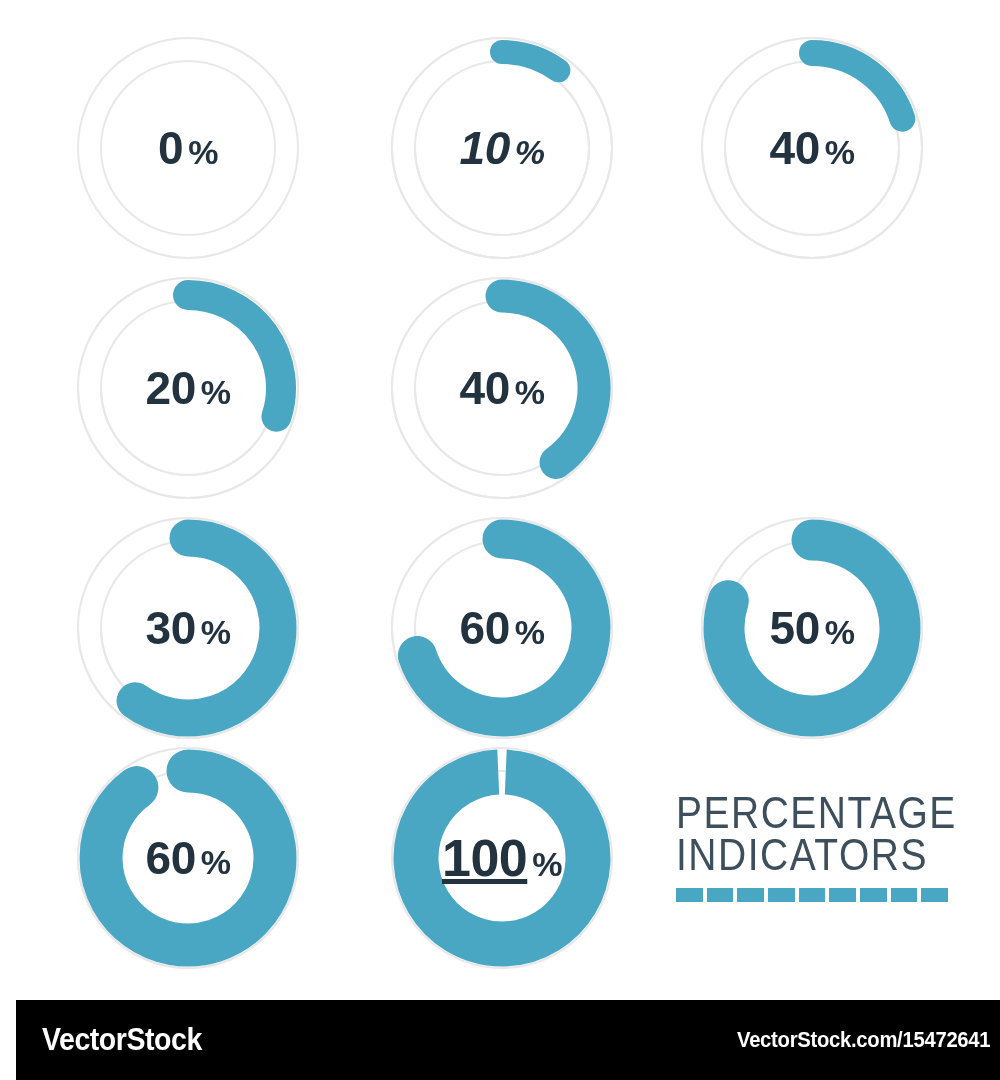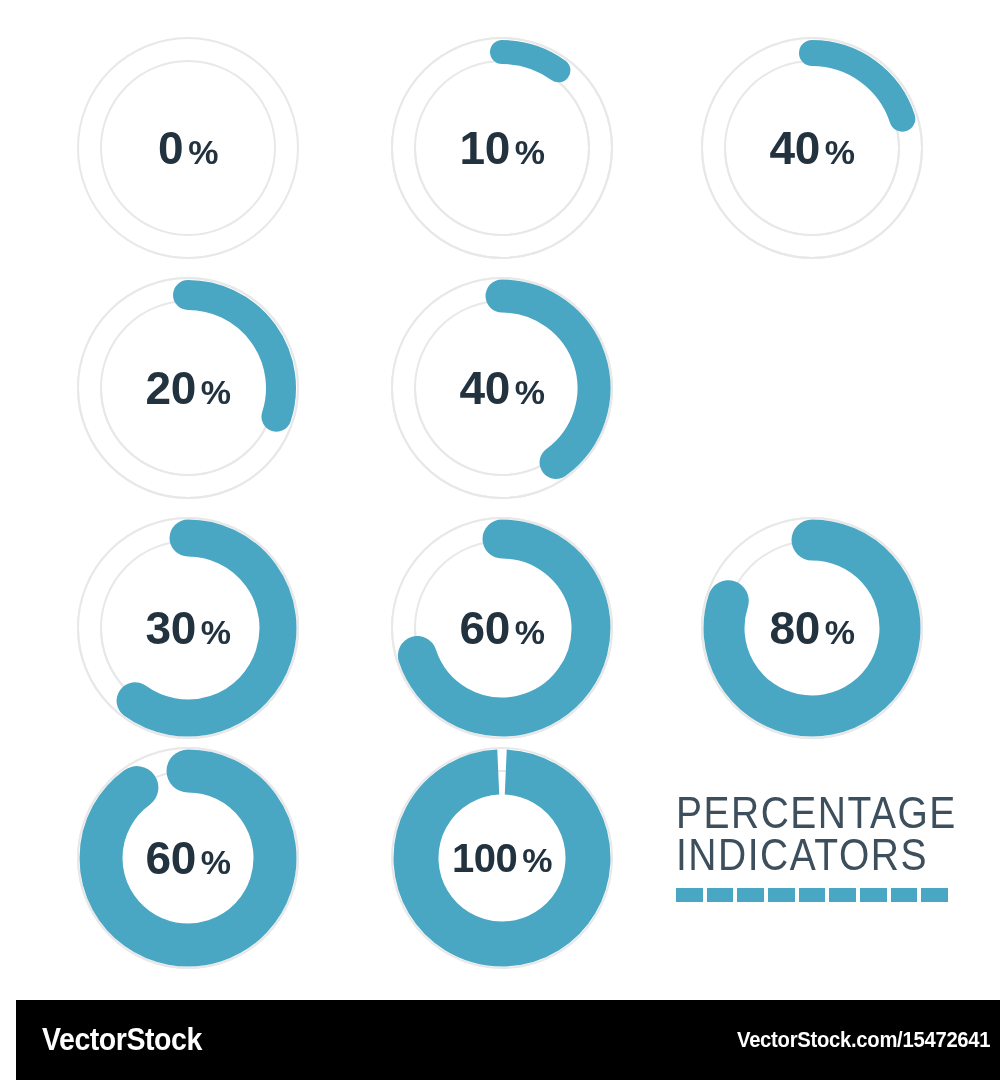--- a/index.html
+++ b/index.html
@@ -31,21 +31,21 @@
   .gauge-label span{
     font-family:"Liberation Sans", sans-serif;
     font-weight:bold;
     color:#22333F;
     letter-spacing:-0.5px;
     white-space:nowrap;
     line-height:1;
   }
   .pct-num{font-size:46px;}
   .pct-sign{font-size:34px;margin-left:5px;}
-  .pct-num.wide{font-size:40px;}
+  .pct-num.wide{font-size:52px;text-decoration:underline;}
 
   
   .brand{
     position:absolute;
     left:676px;top:790px;
     width:272px;
   }
   .brand-line{
     font-family:"Liberation Sans", sans-serif;
     font-weight:300;
@@ -97,21 +97,21 @@
   <div class="grid" id="grid">
       <div class="cell" style="left: 63px; top: 23px;">
         <svg class="gauge-svg" viewBox="0 0 250 250">
           <circle cx="125" cy="125" r="110" fill="none" stroke="#E8E8E8" stroke-width="2"></circle>
           <circle cx="125" cy="125" r="87" fill="none" stroke="#E8E8E8" stroke-width="2"></circle>
         </svg>
         <div class="gauge-label">
           <span><span class="pct-num">0</span><span class="pct-sign">%</span></span>
         </div>
       </div>
-      <div class="cell" style="left: 377px; top: 23px;">
+      <div class="cell" style="left: 377px; top: 23px; font-style: italic;">
         <svg class="gauge-svg" viewBox="0 0 250 250">
           <circle cx="125" cy="125" r="110" fill="none" stroke="#E8E8E8" stroke-width="2"></circle>
           <circle cx="125" cy="125" r="87" fill="none" stroke="#E8E8E8" stroke-width="2"></circle>
           <path d="M 125 125 L 15 124.99999999999999 A 110 110 0 0 1 125 15 Z" fill="#ffffff"></path>
           <circle cx="125" cy="125" r="110" fill="none" stroke="#E8E8E8" stroke-width="2"></circle>
           <circle cx="125" cy="125" r="87" fill="none" stroke="#E8E8E8" stroke-width="2"></circle>
           <path d="M 125 29 A 96 96 0 0 1 181.4273842200774 47.334368540005045" fill="none" stroke="#4AA7C4" stroke-width="24" stroke-linecap="round"></path>
         </svg>
         <div class="gauge-label">
           <span><span class="pct-num">10</span><span class="pct-sign">%</span></span>
@@ -185,21 +185,21 @@
       <div class="cell" style="left: 687px; top: 503px;">
         <svg class="gauge-svg" viewBox="0 0 250 250">
           <circle cx="125" cy="125" r="110" fill="none" stroke="#E8E8E8" stroke-width="2"></circle>
           <circle cx="125" cy="125" r="87" fill="none" stroke="#E8E8E8" stroke-width="2"></circle>
           <path d="M 125 125 L 14.5 124.99999999999999 A 110.5 110.5 0 0 1 125 14.5 Z" fill="#ffffff"></path>
           <circle cx="125" cy="125" r="110" fill="none" stroke="#E8E8E8" stroke-width="2"></circle>
           <circle cx="125" cy="125" r="87" fill="none" stroke="#E8E8E8" stroke-width="2"></circle>
           <path d="M 125 37 A 88 88 0 1 1 41.307026566026494 97.8065044950046" fill="none" stroke="#4AA7C4" stroke-width="41" stroke-linecap="round"></path>
         </svg>
         <div class="gauge-label">
-          <span><span class="pct-num">80</span><span class="pct-sign">%</span></span>
+          <span><span class="pct-num">50</span><span class="pct-sign">%</span></span>
         </div>
       </div>
       <div class="cell" style="left: 63px; top: 733px;">
         <svg class="gauge-svg" viewBox="0 0 250 250">
           <circle cx="125" cy="125" r="110" fill="none" stroke="#E8E8E8" stroke-width="2"></circle>
           <circle cx="125" cy="125" r="87" fill="none" stroke="#E8E8E8" stroke-width="2"></circle>
           <path d="M 125 125 L 14.5 124.99999999999999 A 110.5 110.5 0 0 1 125 14.5 Z" fill="#ffffff"></path>
           <circle cx="125" cy="125" r="110" fill="none" stroke="#E8E8E8" stroke-width="2"></circle>
           <circle cx="125" cy="125" r="87" fill="none" stroke="#E8E8E8" stroke-width="2"></circle>
           <path d="M 125 38 A 87 87 0 1 1 73.86268305055484 54.615521489379574" fill="none" stroke="#4AA7C4" stroke-width="43" stroke-linecap="round"></path>

